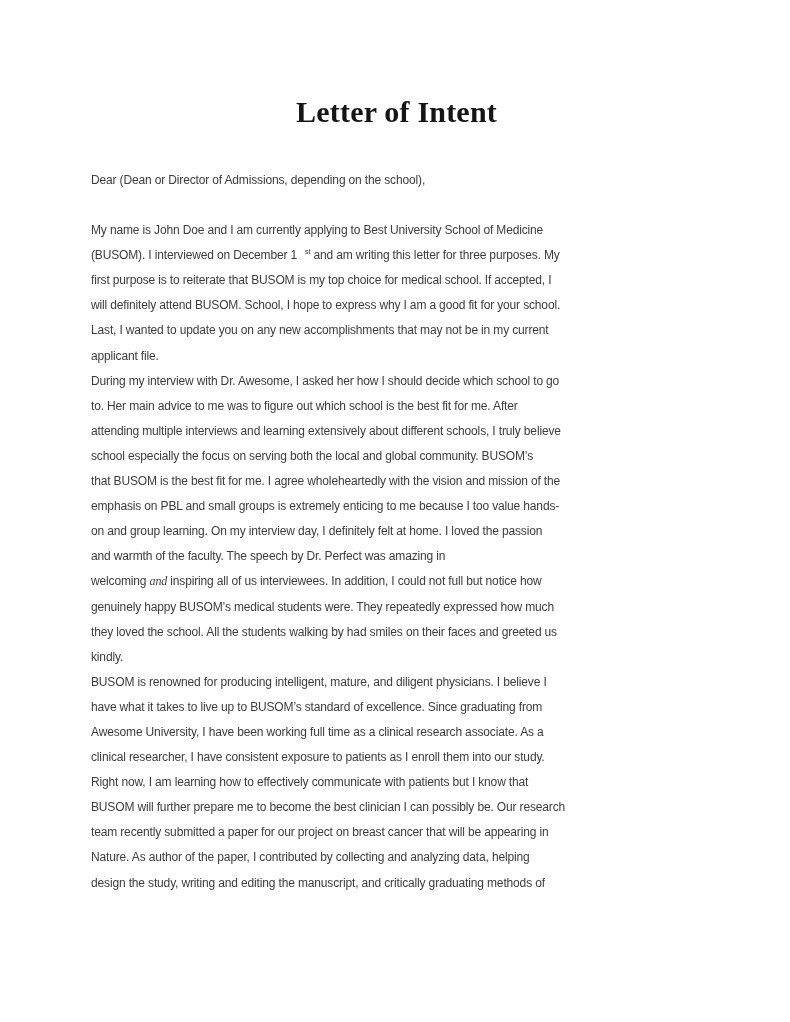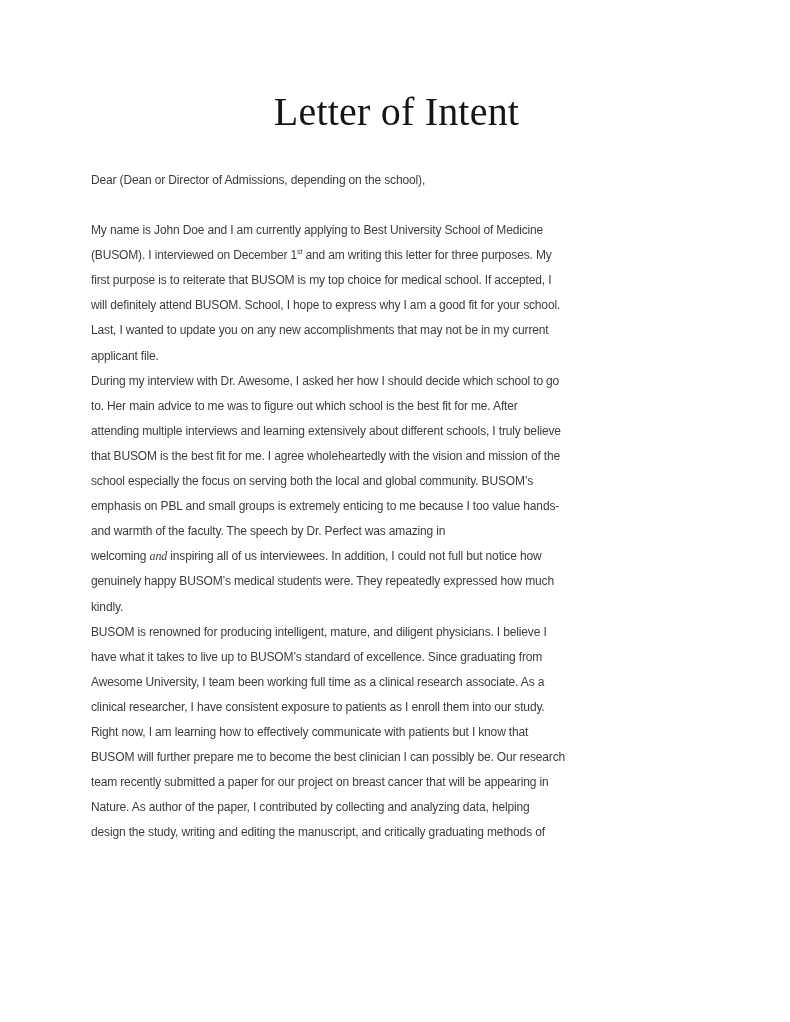--- a/index.html
+++ b/index.html
@@ -17,22 +17,22 @@
   .letter {
     width: 790px;
     height: 1022px;
     background: var(--page-bg);
     padding: 0 88px 0 91px;
   }
   .title {
     margin-top: 92px;
     line-height: 40px;
     font-family: "Liberation Serif", "DejaVu Serif", serif;
-    font-weight: normal;
-    font-size: 40px;
+    font-weight: bold;
+    font-size: 30px;
     text-align: center;
     color: var(--title-color);
     letter-spacing: 0.2px;
   }
   .salutation {
     margin-top: 36px;
   }
   .body-text {
     margin-top: 25px;
   }
@@ -42,20 +42,21 @@
     line-height: 25.1px;
     color: var(--text-color);
     letter-spacing: -0.15px;
     white-space: nowrap;
   }
   .line em { font-style: italic; font-family: Liberation Serif, serif; }
   .line sup {
     font-size: 0.6em;
     vertical-align: super;
     line-height: 0;
+    margin-left: 8px;
   }
 </style>
 </head>
 <body>
 
 <div class="letter">
   <h1 class="title">Letter of Intent</h1>
 
   <div class="salutation">Dear (Dean or Director of Admissions, depending on the school),</div>
 
@@ -65,32 +66,34 @@
         <div class="line"><span>(BUSOM). I interviewed on December 1</span><sup>st</sup><span> and am writing this letter for three purposes. My</span></div>
         <div class="line"><span>first purpose is to reiterate that BUSOM is my top choice for medical school. If accepted, I</span></div>
         <div class="line"><span>will definitely attend BUSOM. School, I hope to express why I am a good fit for your school.</span></div>
         <div class="line"><span>Last, I wanted to update you on any new accomplishments that may not be in my current</span></div>
         <div class="line"><span>applicant file.</span></div>
       </div>
       <div class="paragraph">
         <div class="line"><span>During my interview with Dr. Awesome, I asked her how I should decide which school to go</span></div>
         <div class="line"><span>to. Her main advice to me was to figure out which school is the best fit for me. After</span></div>
         <div class="line"><span>attending multiple interviews and learning extensively about different schools, I truly believe</span></div>
+        <div class="line"><span>school especially the focus on serving both the local and global community. BUSOM’s</span></div>
         <div class="line"><span>that BUSOM is the best fit for me. I agree wholeheartedly with the vision and mission of the</span></div>
-        <div class="line"><span>school especially the focus on serving both the local and global community. BUSOM’s</span></div>
         <div class="line"><span>emphasis on PBL and small groups is extremely enticing to me because I too value hands-</span></div>
+        <div class="line"><span>on and group learning. On my interview day, I definitely felt at home. I loved the passion</span></div>
         <div class="line"><span>and warmth of the faculty. The speech by Dr. Perfect was amazing in</span></div>
         <div class="line"><span>welcoming </span><em>and</em><span> inspiring all of us interviewees. In addition, I could not full but notice how</span></div>
         <div class="line"><span>genuinely happy BUSOM’s medical students were. They repeatedly expressed how much</span></div>
+        <div class="line"><span>they loved the school. All the students walking by had smiles on their faces and greeted us</span></div>
         <div class="line"><span>kindly.</span></div>
       </div>
       <div class="paragraph">
         <div class="line"><span>BUSOM is renowned for producing intelligent, mature, and diligent physicians. I believe I</span></div>
         <div class="line"><span>have what it takes to live up to BUSOM’s standard of excellence. Since graduating from</span></div>
-        <div class="line"><span>Awesome University, I team been working full time as a clinical research associate. As a</span></div>
+        <div class="line"><span>Awesome University, I have been working full time as a clinical research associate. As a</span></div>
         <div class="line"><span>clinical researcher, I have consistent exposure to patients as I enroll them into our study.</span></div>
         <div class="line"><span>Right now, I am learning how to effectively communicate with patients but I know that</span></div>
         <div class="line"><span>BUSOM will further prepare me to become the best clinician I can possibly be. Our research</span></div>
         <div class="line"><span>team recently submitted a paper for our project on breast cancer that will be appearing in</span></div>
         <div class="line"><span>Nature. As author of the paper, I contributed by collecting and analyzing data, helping</span></div>
         <div class="line"><span>design the study, writing and editing the manuscript, and critically graduating methods of</span></div>
       </div>
     </div>
 </div>
 

